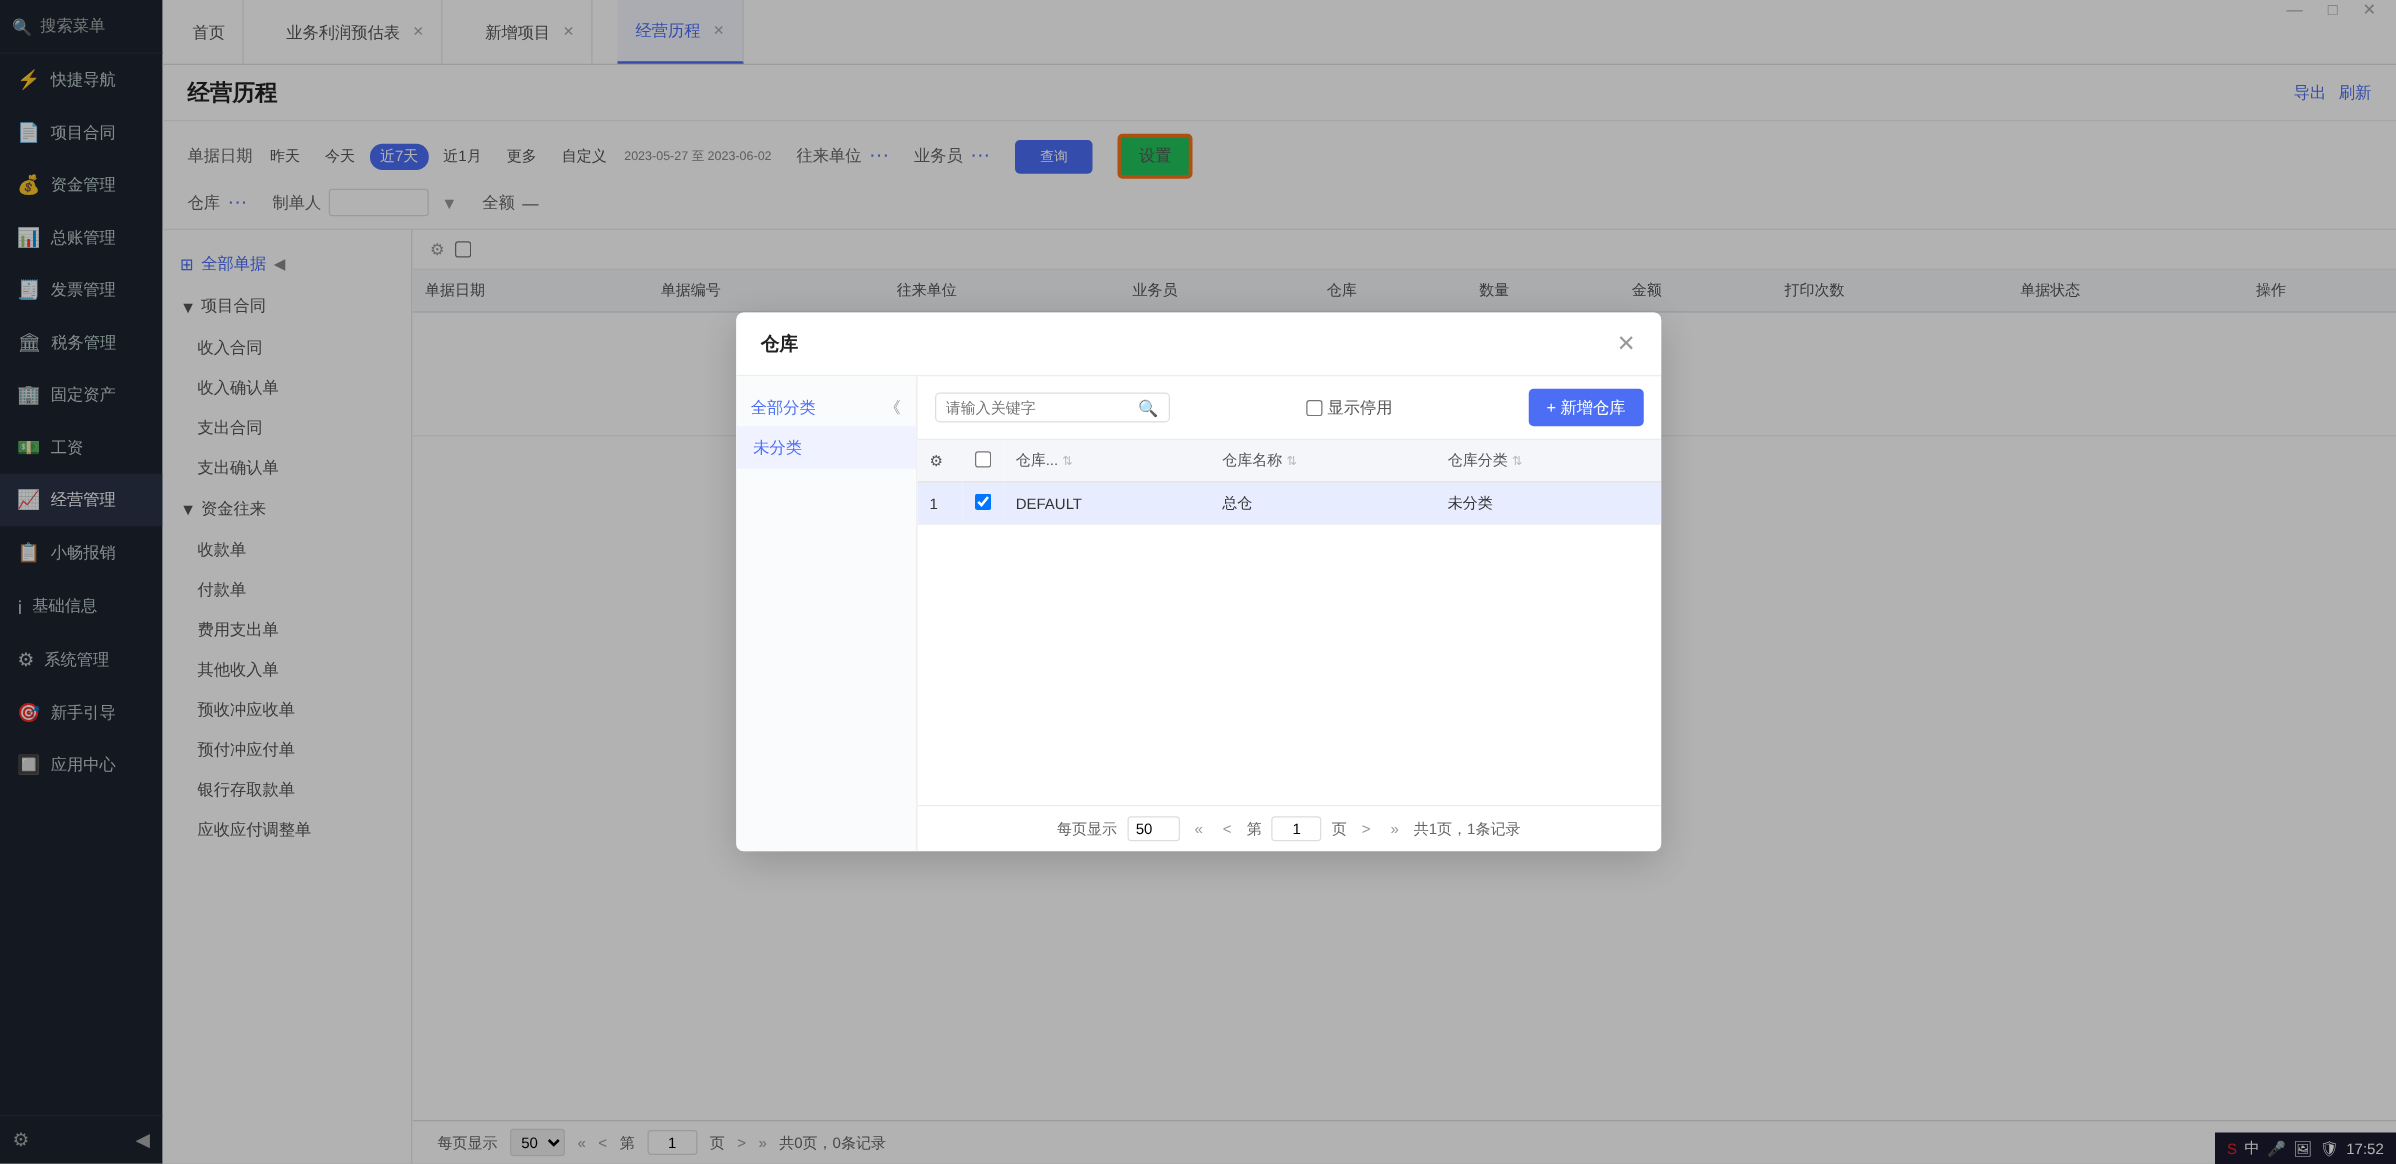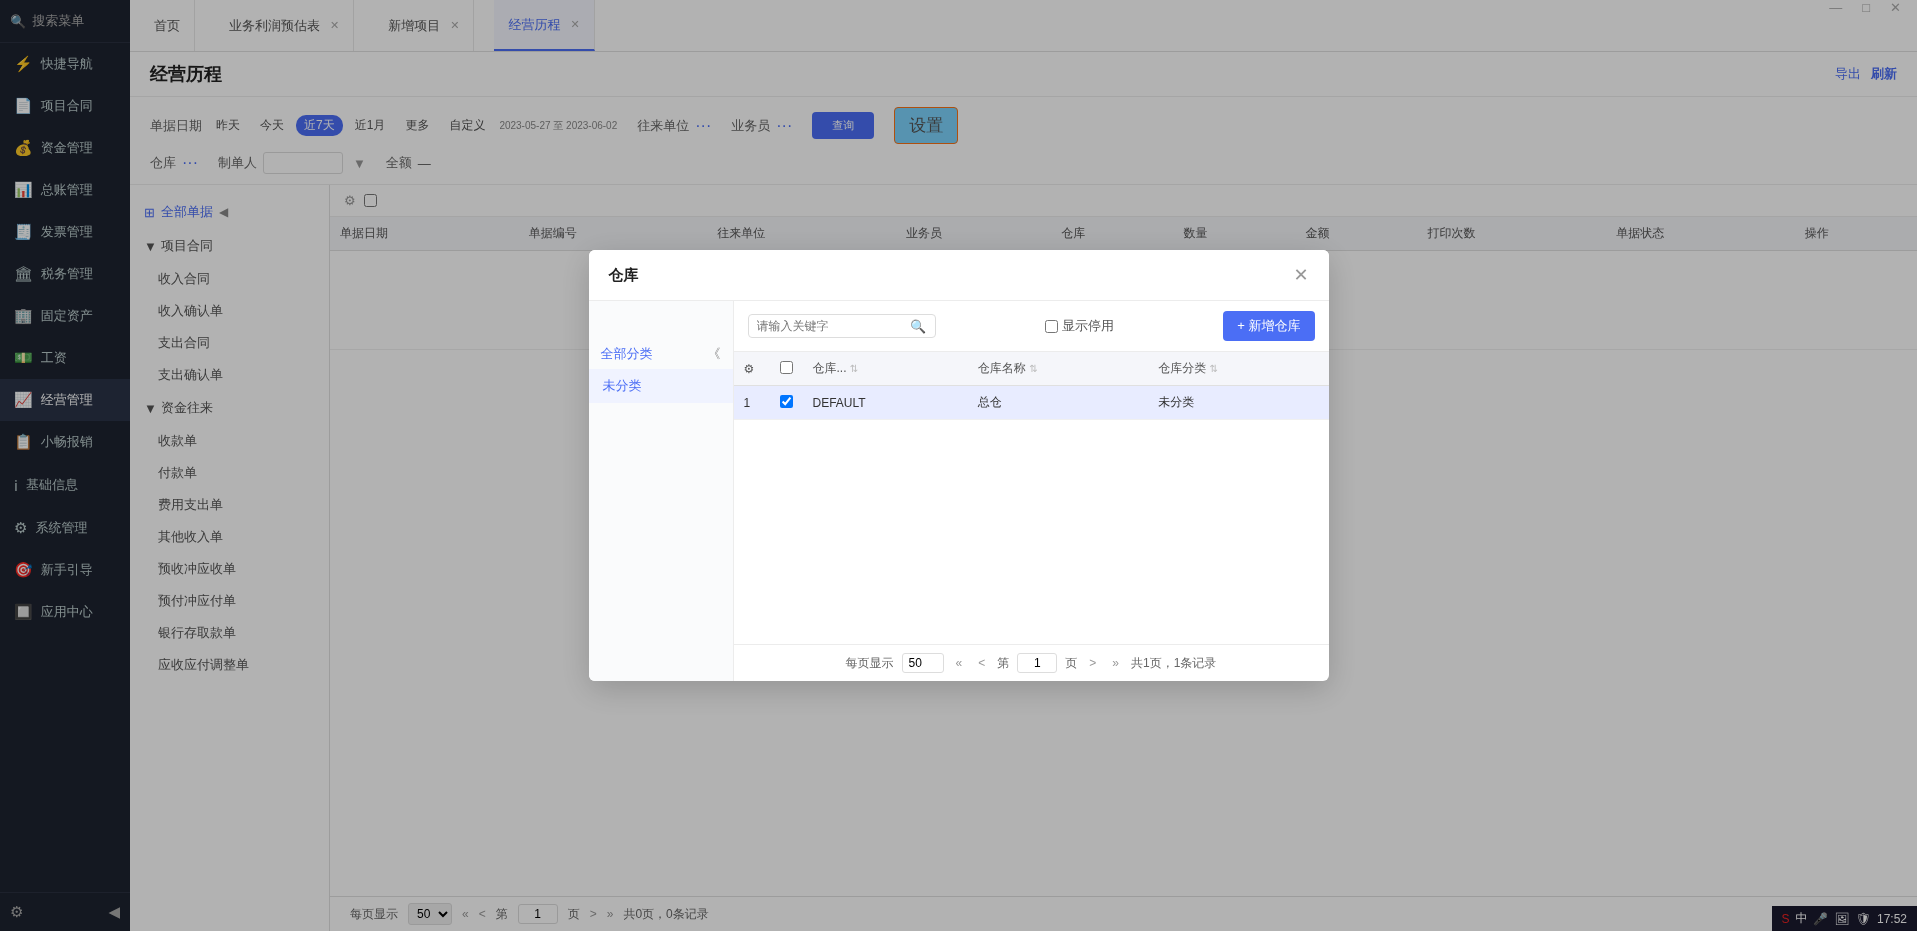--- a/index.html
+++ b/index.html
@@ -27,35 +27,35 @@
     .tab { display: flex; align-items: center; gap: 6px; padding: 0 14px; height: 100%; cursor: pointer; font-size: 13px; color: #555; border-right: 1px solid #e8e8e8; }
     .tab.active { color: #4b6ef5; border-bottom: 2px solid #4b6ef5; background: #f5f7ff; }
     .tab-close { font-size: 11px; color: #aaa; margin-left: 4px; }
     .tab-bar-actions { margin-left: auto; display: flex; align-items: center; gap: 8px; color: #aaa; }
 
     
     .page-header { background: #fff; padding: 10px 20px; display: flex; align-items: center; justify-content: space-between; border-bottom: 1px solid #ececec; }
     .page-title { font-size: 18px; font-weight: 600; color: #222; }
     .page-actions { display: flex; gap: 10px; }
     .btn-export { display: flex; align-items: center; gap: 4px; color: #4b6ef5; font-size: 13px; cursor: pointer; }
-    .btn-refresh { display: flex; align-items: center; gap: 4px; color: #4b6ef5; font-size: 13px; cursor: pointer; font-weight: bold; }
+    .btn-refresh { display: flex; align-items: center; gap: 4px; color: #4b6ef5; font-size: 13px; cursor: pointer; }
 
     
     .filter-bar { background: #fff; padding: 10px 20px; display: flex; flex-direction: column; gap: 8px; border-bottom: 1px solid #ececec; }
     .filter-row { display: flex; align-items: center; gap: 20px; flex-wrap: wrap; }
     .filter-item { display: flex; align-items: center; gap: 6px; font-size: 13px; color: #555; }
     .filter-label { color: #666; white-space: nowrap; }
     .date-btns { display: flex; gap: 4px; }
     .date-btn { padding: 2px 8px; border-radius: 3px; cursor: pointer; font-size: 12px; color: #555; background: transparent; border: none; }
     .date-btn.active { background: #4b6ef5; color: #fff; border-radius: 10px; }
     .date-range { color: #888; font-size: 10px; }
     .filter-select { border: 1px solid #ddd; border-radius: 3px; padding: 3px 20px 3px 8px; font-size: 12px; color: #555; background: #fff; appearance: none; cursor: pointer; min-width: 80px; }
     .ellipsis-btn { color: #4b6ef5; cursor: pointer; font-size: 16px; }
     .btn-query { background: #4b6ef5; color: #fff; border: none; border-radius: 4px; padding: 6px 20px; cursor: pointer; font-size: 11px; }
-    .btn-setting { border: 1px solid #f97316; background: #7dd3fc; color: #555; border-radius: 4px; padding: 6px 14px; cursor: pointer; font-size: 17px; }
+    .btn-setting { border: 3px solid #f97316; background: #22c55e; color: #555; border-radius: 4px; padding: 6px 14px; cursor: pointer; font-size: 13px; }
 
     
     .filter-row2 { display: flex; align-items: center; gap: 20px; }
     .dropdown-arrow { color: #999; margin-left: 4px; }
 
     
     .content-area { flex: 1; display: flex; overflow: hidden; background: #f5f5f5; }
 
     
     .left-nav { width: 200px; background: #fff; border-right: 1px solid #e0e0e0; padding: 10px 0; overflow-y: auto; flex-shrink: 0; }
@@ -79,21 +79,21 @@
     
     .modal-overlay { position: fixed; top: 0; left: 0; width: 100%; height: 100%; background: rgba(0,0,0,0.3); display: flex; align-items: center; justify-content: center; z-index: 1000; }
     .modal { background: #fff; border-radius: 6px; box-shadow: 0 8px 32px rgba(0,0,0,0.18); width: 740px; overflow: hidden; }
     .modal-header { display: flex; align-items: center; justify-content: space-between; padding: 14px 20px; border-bottom: 1px solid #ececec; background: #fff; }
     .modal-title { font-size: 15px; font-weight: 600; color: #222; }
     .modal-close { cursor: pointer; color: #999; font-size: 18px; }
     .modal-body { display: flex; height: 380px; }
 
     
     .modal-left { width: 145px; border-right: 1px solid #ececec; padding: 10px 0; overflow-y: auto; background: #fafbfc; }
-    .modal-left-header { display: flex; align-items: center; justify-content: space-between; padding: 6px 12px; font-size: 13px; color: #4b6ef5; font-weight: 500; margin-top: 28px; }
+    .modal-left-header { display: flex; align-items: center; justify-content: space-between; padding: 6px 12px; font-size: 13px; color: #4b6ef5; font-weight: 500; }
     .modal-left-toggle { cursor: pointer; color: #888; font-size: 13px; }
     .modal-left-item { padding: 8px 14px; font-size: 13px; color: #555; cursor: pointer; }
     .modal-left-item.active { background: #f0f3ff; color: #4b6ef5; }
 
     
     .modal-right { flex: 1; display: flex; flex-direction: column; }
     .modal-toolbar { display: flex; align-items: center; justify-content: space-between; padding: 10px 14px; border-bottom: 1px solid #ececec; }
     .modal-search-box { display: flex; align-items: center; border: 1px solid #ddd; border-radius: 4px; overflow: hidden; padding: 0 8px; gap: 4px; }
     .modal-search-input { border: none; outline: none; font-size: 12px; color: #555; width: 150px; padding: 4px 0; }
     .modal-search-icon { color: #999; font-size: 13px; cursor: pointer; }

